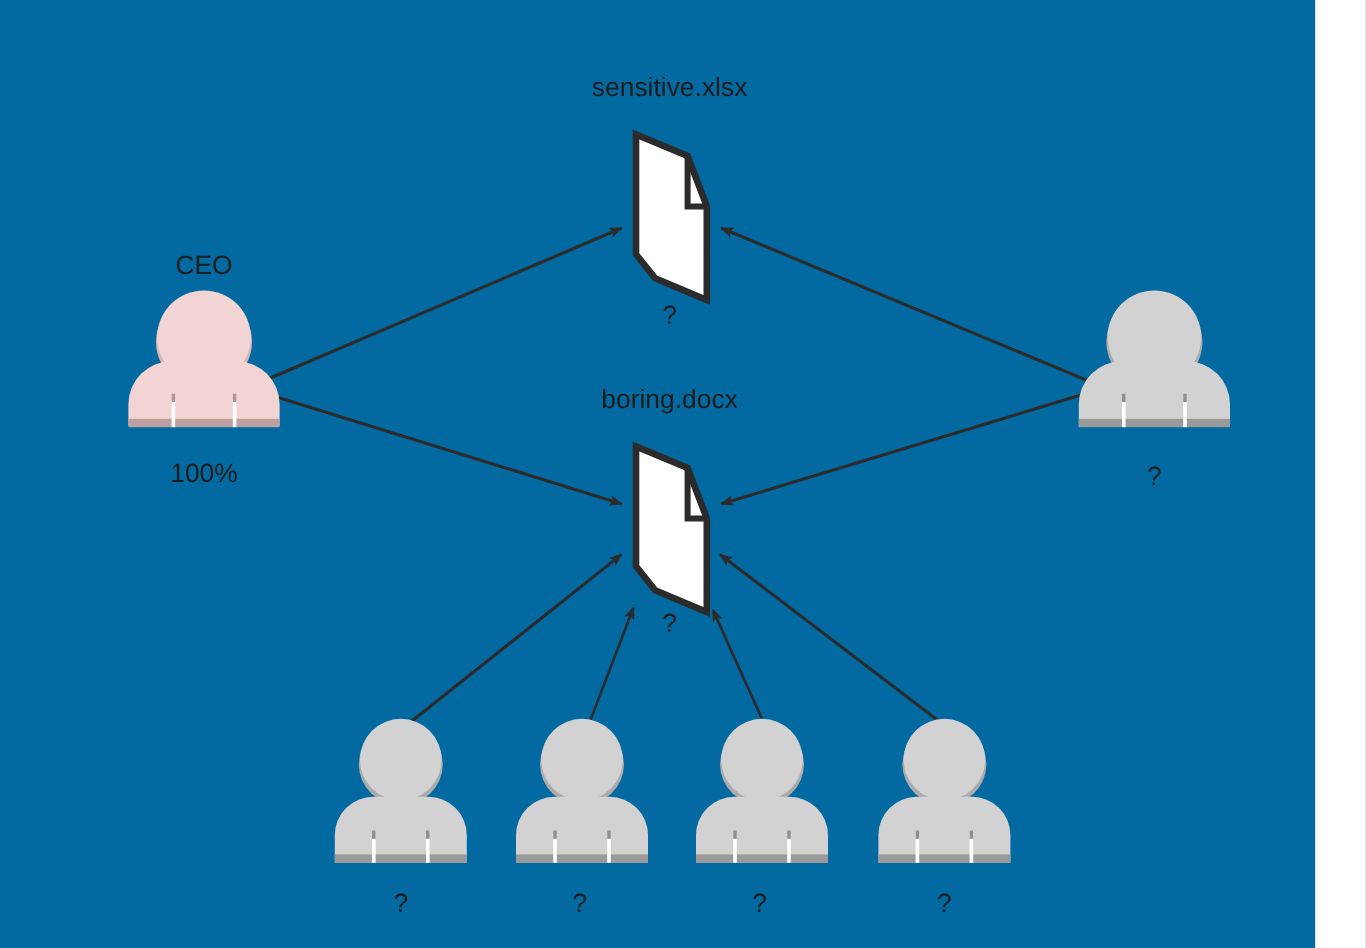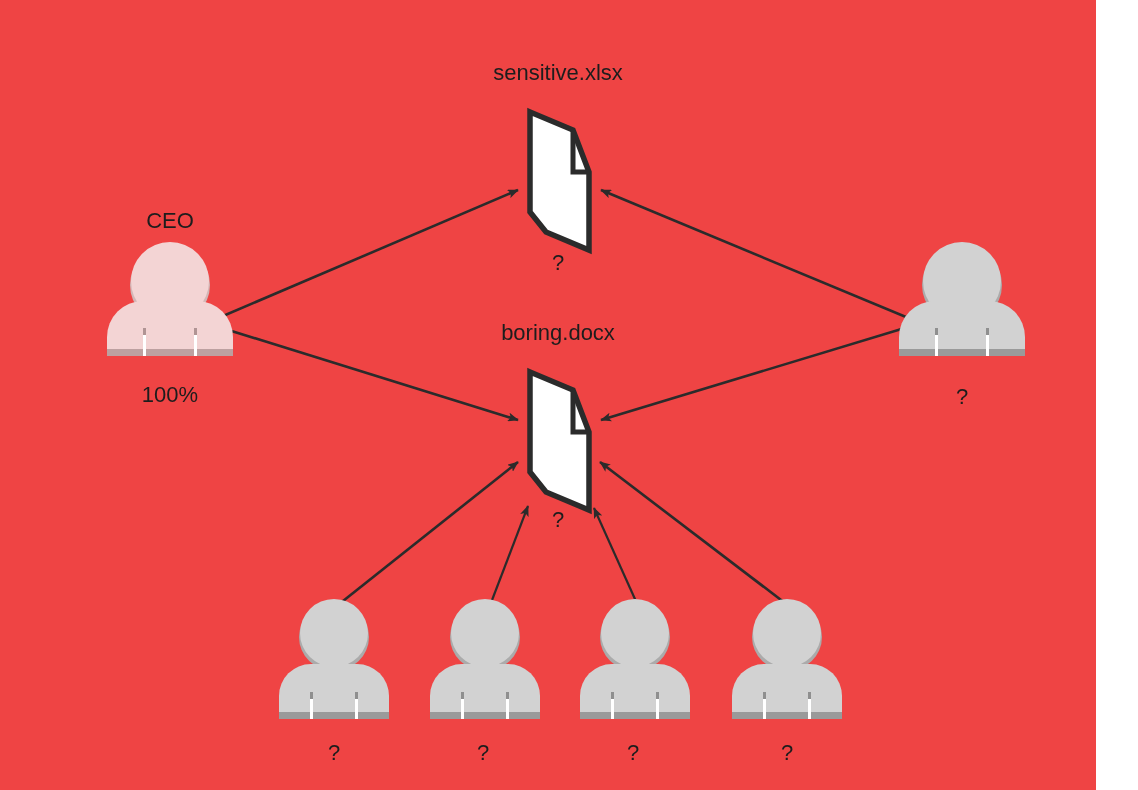--- a/index.html
+++ b/index.html
@@ -10,21 +10,21 @@
   body {
     width: 1138px;
     height: 790px;
     font-family: "Liberation Sans", sans-serif;
     overflow: hidden;
   }
   #canvas {
     position: relative;
     width: 1096px;
     height: 790px;
-    background: #ef4444;
+    background: #0369a1;
   }
   #diagram-svg {
     position: absolute;
     top: 0;
     left: 0;
     width: 1138px;
     height: 790px;
   }
   .lbl {
     fill: #1d1d1d;

